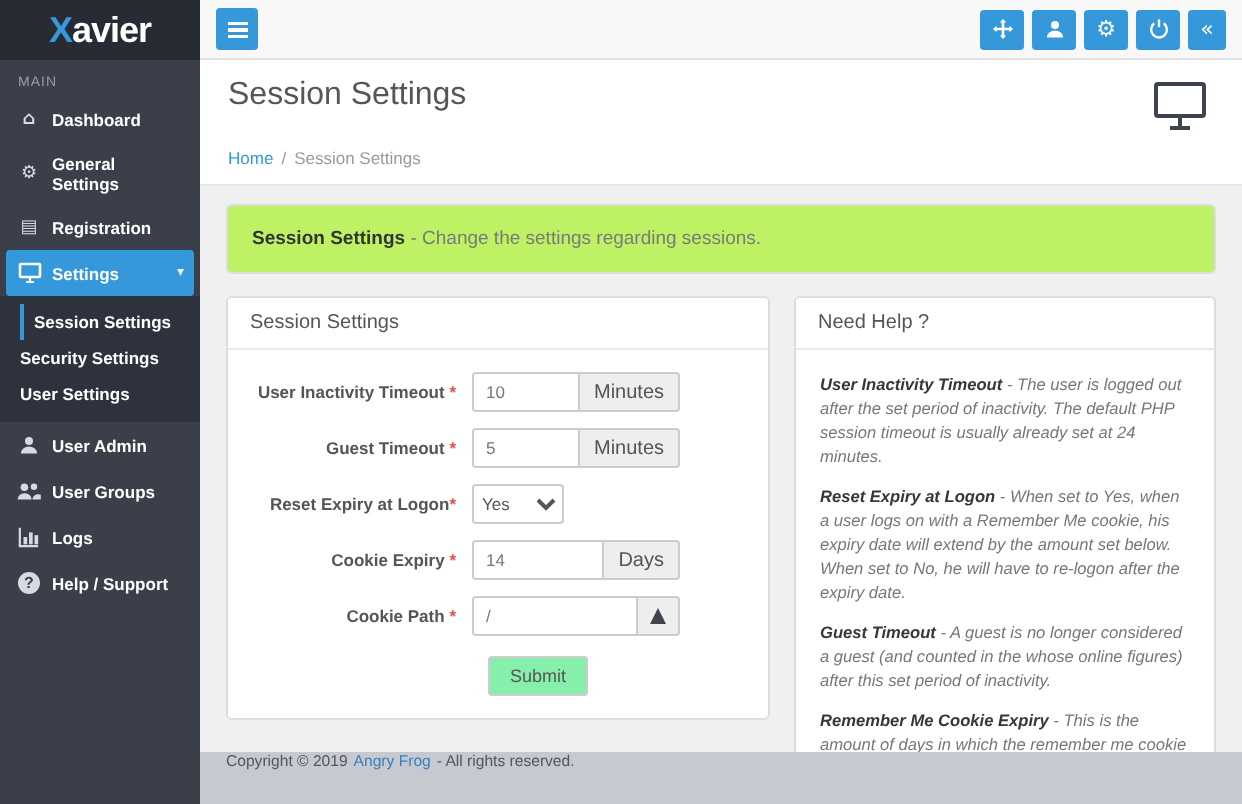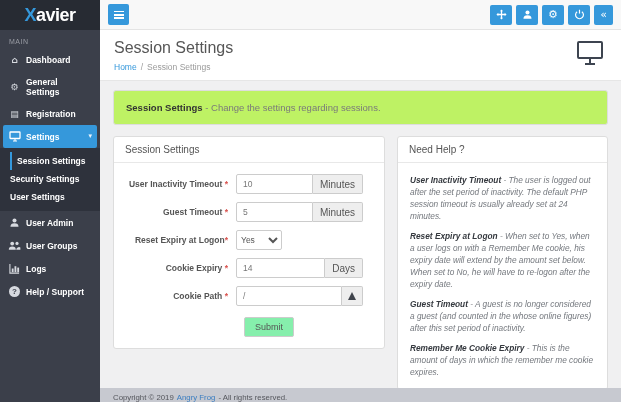--- a/index.html
+++ b/index.html
@@ -49,21 +49,21 @@
     color: #fff; cursor: pointer;
   }
   .hamb { width: 21px; height: 21px; }
   .hamb-lines { width: 10px; height: 8px;
     background: linear-gradient(#fff 0 1.5px, transparent 1.5px 3.2px, #fff 3.2px 4.8px, transparent 4.8px 6.4px, #fff 6.4px 8px); }
   .nav-right { margin-left: auto; display: flex; gap: 4px; }
   .nav-right .glyph { font-size: 10px; }
 
   .pagehead { background: #fff; border-bottom: 1px solid #e6e6e6; padding: 9px 14px 8px; position: relative; }
   .page-title { font-size: 16px; font-weight: 400; color: #565656; }
-  .breadcrumb { margin-top: 5px; font-size: 8.5px; color: #9a9a9a; display: flex; gap: 4px; }
+  .breadcrumb { margin-top: 17px; font-size: 8.5px; color: #9a9a9a; display: flex; gap: 4px; }
   .breadcrumb a { color: #3598db; text-decoration: none; cursor: pointer; }
   .monitor-big { position: absolute; right: 16px; top: 10px; color: #3d4450; }
 
   .content { flex: 1; padding: 9px 13px; overflow: hidden; }
   .intro {
     background: #bef264; border: 1px solid #ddd; border-radius: 3px;
     padding: 11px 12px; font-size: 9.5px; color: #7a7a7a;
   }
   .intro b { color: #333; }
 
@@ -71,21 +71,21 @@
   .panel { background: #fff; border: 1px solid #ddd; border-radius: 3px; }
   .panel-l { width: 272px; flex: none; }
   .panel-r { flex: 1; min-width: 0; }
   .panel-header { padding: 7px 11px; border-bottom: 1px solid #e8e8e8; font-size: 10px; color: #555; }
   .panel-body { padding: 11px 12px; }
 
   
   .frow { display: flex; align-items: center; margin-bottom: 8px; }
   .frow label { width: 110px; flex: none; text-align: right; font-size: 8.5px; font-weight: bold; color: #555; padding-right: 8px; line-height: 1.2; }
   .req { color: #d9534f; }
-  .igroup { display: flex; width: 127px; }
+  .igroup { display: flex; width: 104px; }
   .igroup input {
     flex: 1; min-width: 0; height: 20px; border: 1px solid #ccc; border-radius: 2px 0 0 2px;
     padding: 0 6px; font-size: 8.5px; color: #777; font-family: "Liberation Sans", sans-serif;
   }
   .iaddon {
     background: #eee; border: 1px solid #ccc; border-left: 0; border-radius: 0 2px 2px 0;
     display: flex; align-items: center; padding: 0 7px; font-size: 10px; color: #555; flex: none;
   }
   .iaddon.icon-addon { padding: 0 6px; }
   .road { width: 0; height: 0; border-left: 4px solid transparent; border-right: 4px solid transparent; border-bottom: 8px solid #40444c; }
@@ -100,21 +100,21 @@
   }
 
   
   .help-body { font-size: 8.3px; color: #74787e; line-height: 1.45; font-style: italic; }
   .help-body p { margin-bottom: 8px; }
   .help-body p:last-child { margin-bottom: 0; }
   .help-body b { color: #34383e; }
 
   
   .footer {
-    height: 14px; background: #c7c9d0; display: flex; align-items: flex-end;
+    height: 26px; background: #c7c9d0; display: flex; align-items: flex-start;
     padding: 0 13px; font-size: 7.8px; color: #54565c; gap: 3px; flex: none;
   }
   .footer a { color: #3a7dc0; text-decoration: none; cursor: pointer; }
 
   svg { display: block; }
 </style>
 </head>
 <body>
 
 <div class="app">

